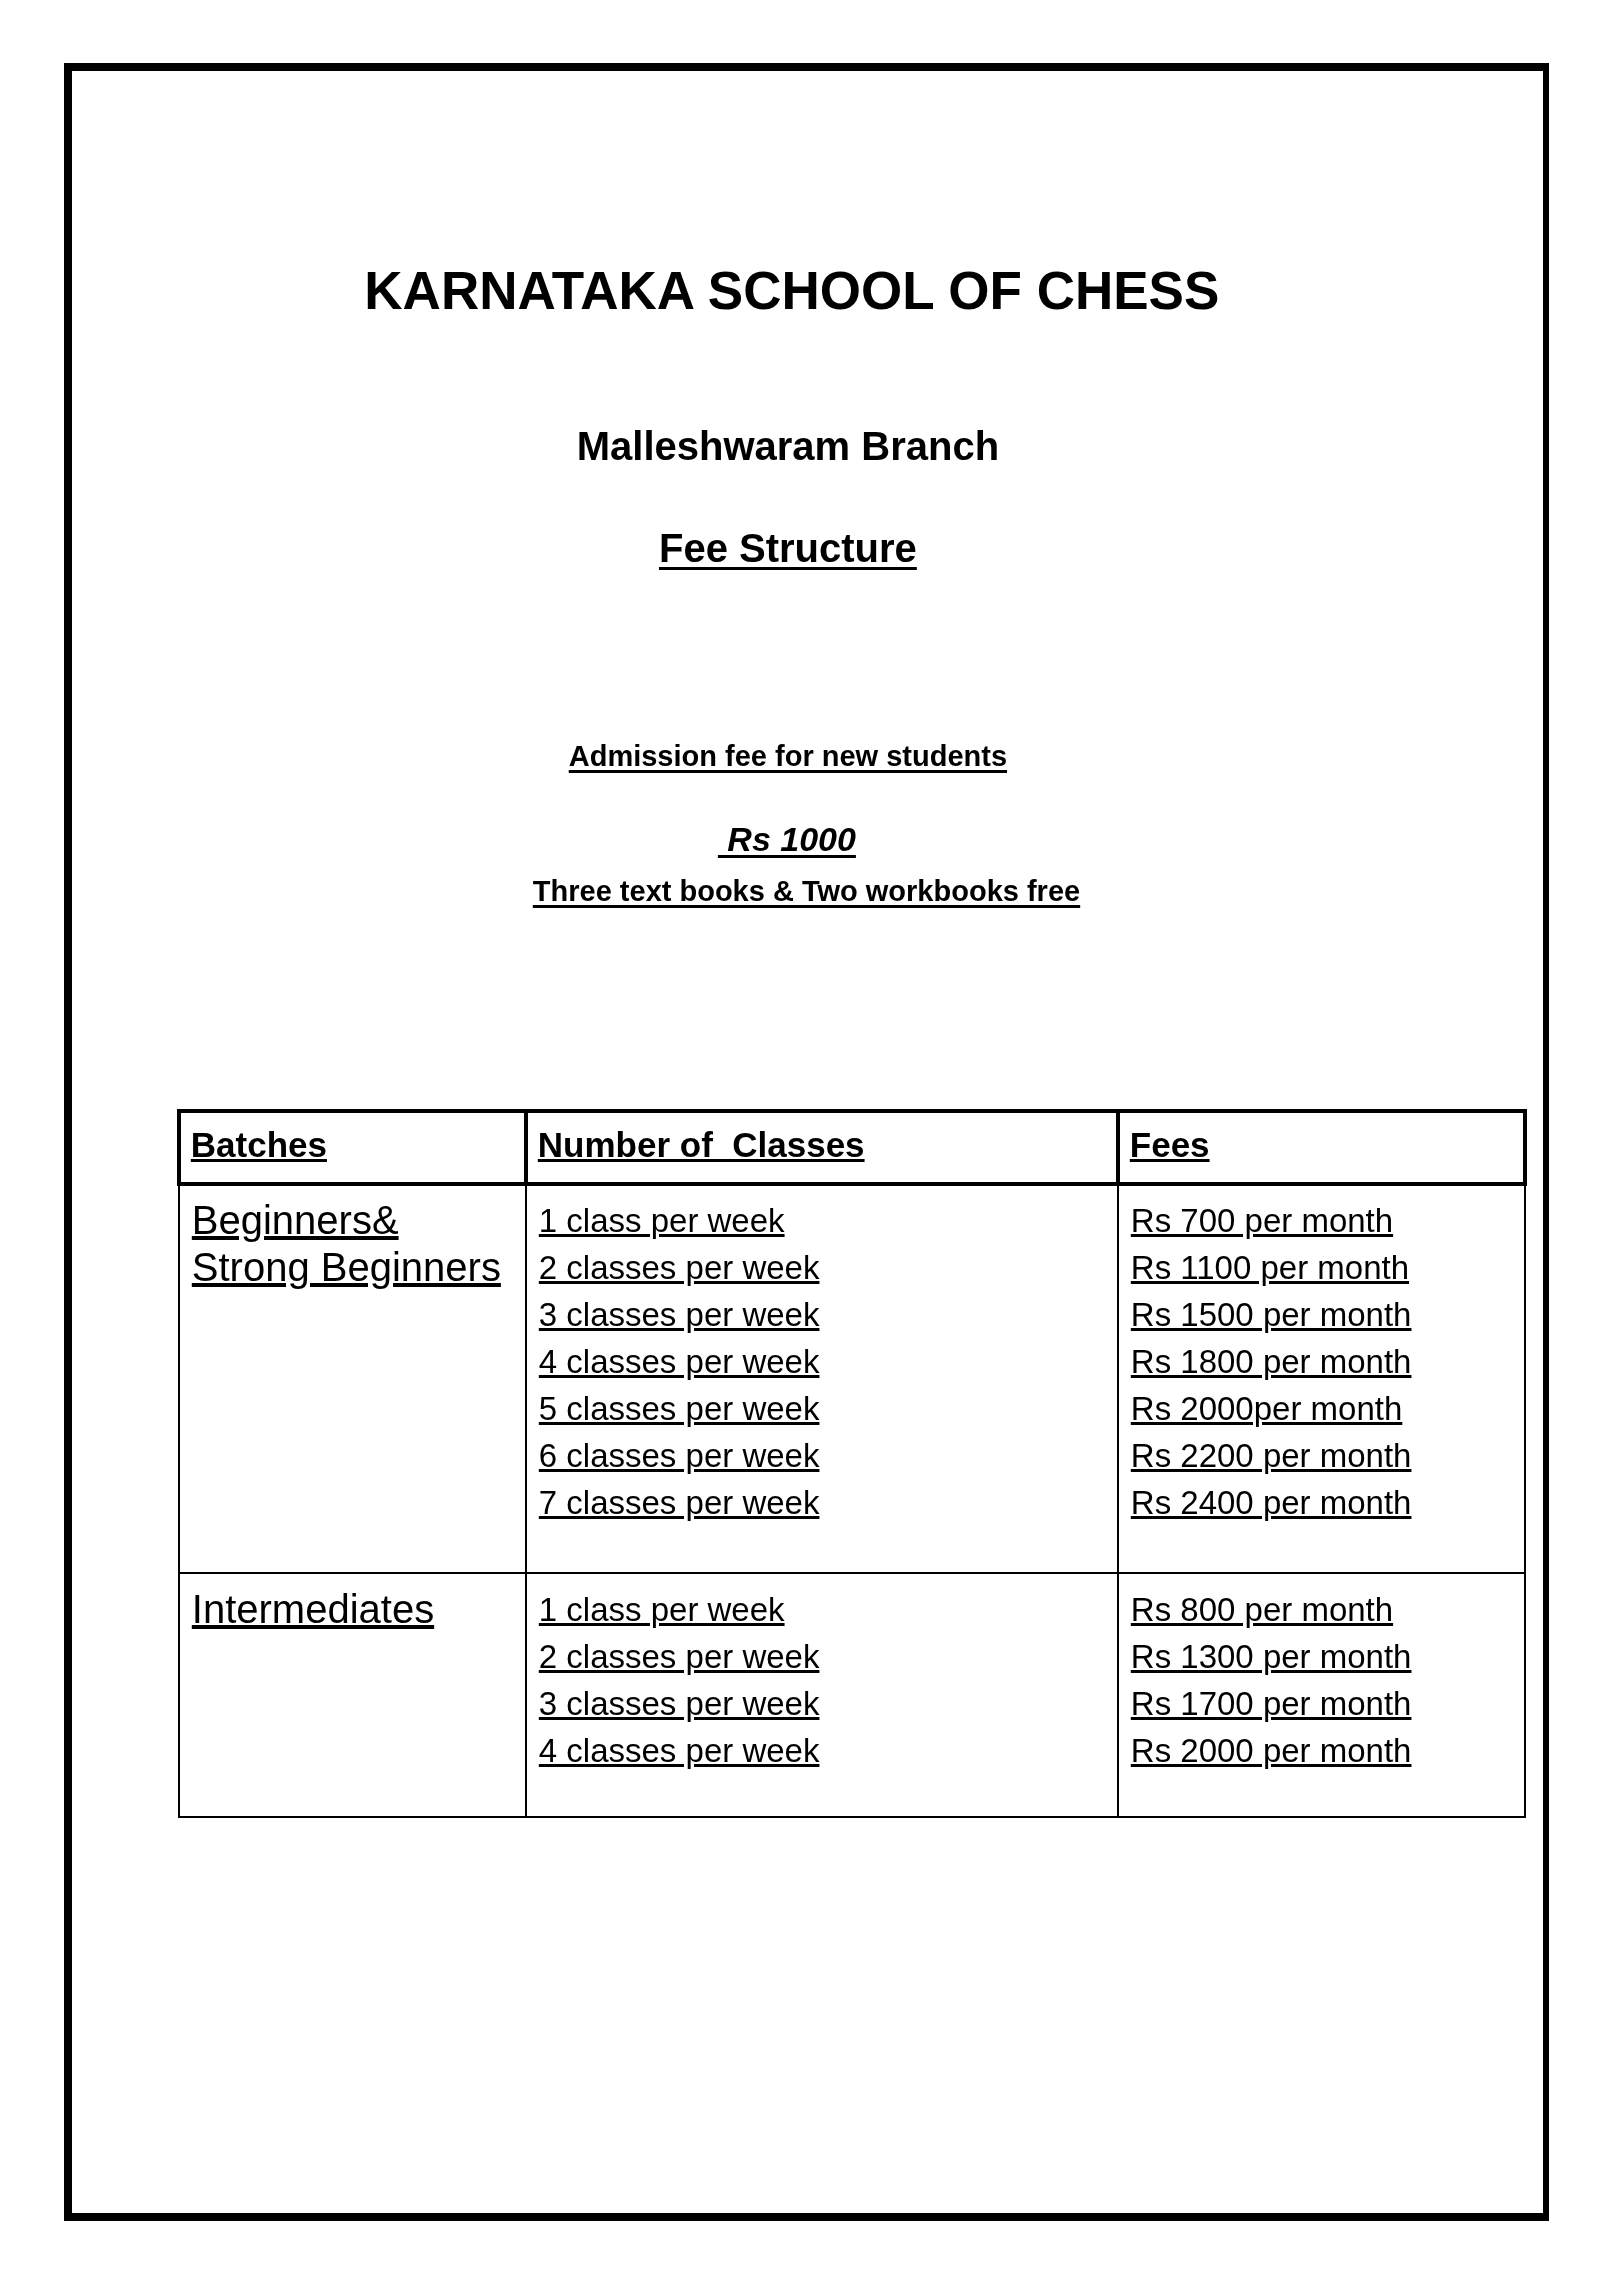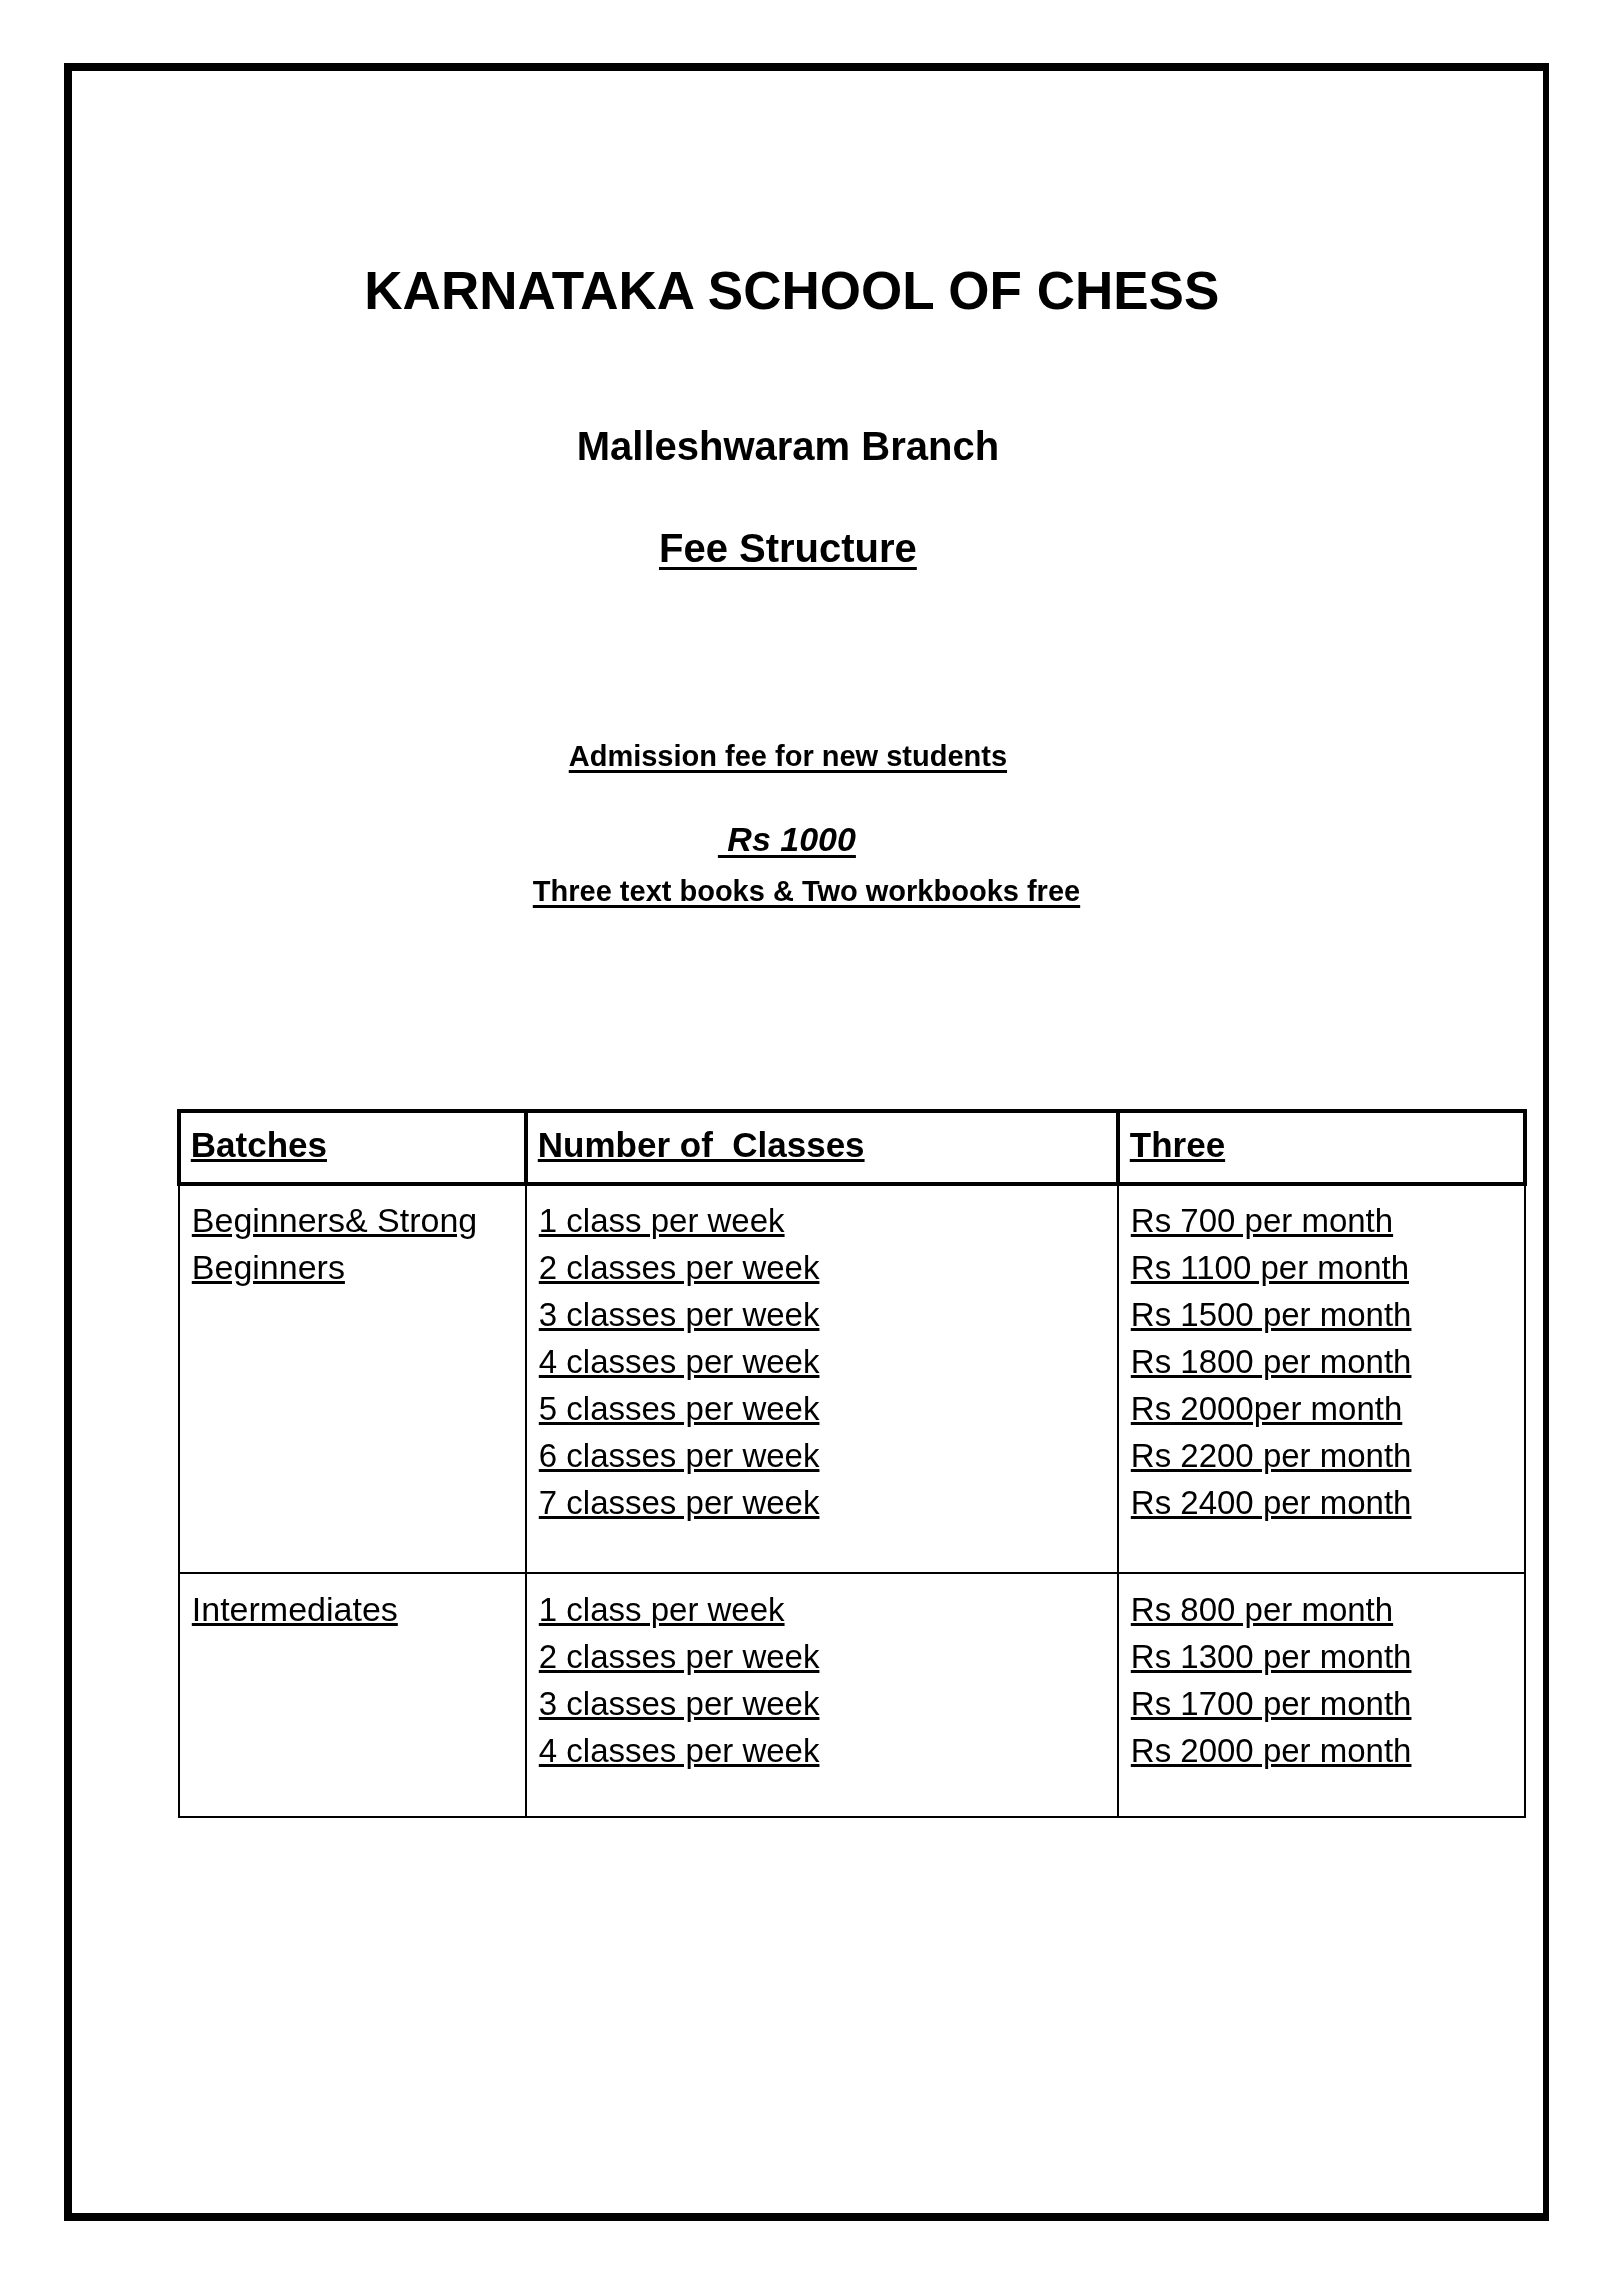--- a/index.html
+++ b/index.html
@@ -140,21 +140,21 @@
     vertical-align: top;
   }
 
   td.batch-cell {
     vertical-align: middle;
     padding-left: 11.8px;
     padding-right: 29px;
   }
   td.batch-cell .batch-label {
     display: block;
-    font-size: 34px;
+    font-size: 40px;
     line-height: 47px;
   }
 
   .cell-lines span {
     display: block;
     white-space: pre;
   }
 
   tr.row-beginners td { height: 363px; }
   tr.row-intermediates td { height: 218px; }
@@ -181,21 +181,21 @@
       <table class="fee-table">
         <colgroup>
           <col class="c-batch">
           <col class="c-num">
           <col class="c-fees">
         </colgroup>
         <thead>
           <tr>
             <th>Batches</th>
             <th>Number of  Classes</th>
-            <th>Three</th>
+            <th>Fees</th>
           </tr>
         </thead>
         <tbody>
           <tr class="row-beginners">
             <td class="batch-cell">
               <span class="batch-label">Beginners&amp; Strong Beginners</span>
             </td>
             <td class="cell-lines">
                 <span>1 class per week</span>
                 <span>2 classes per week</span>

